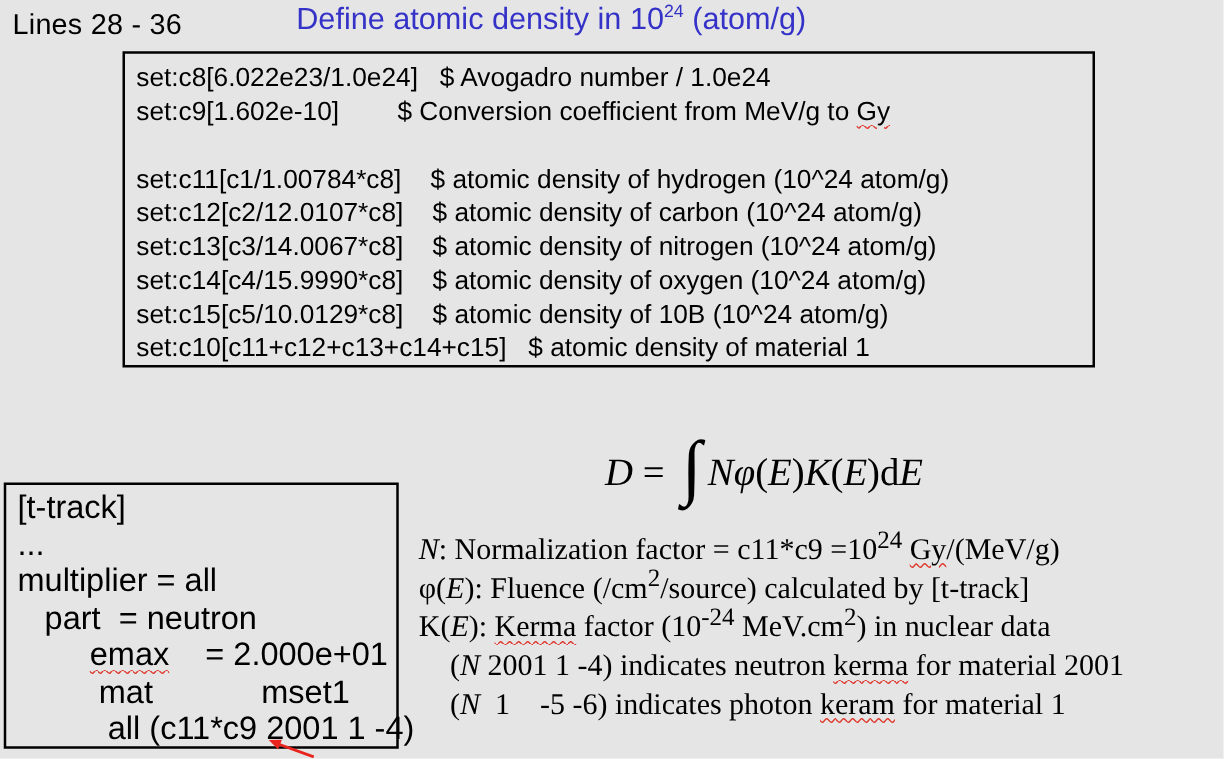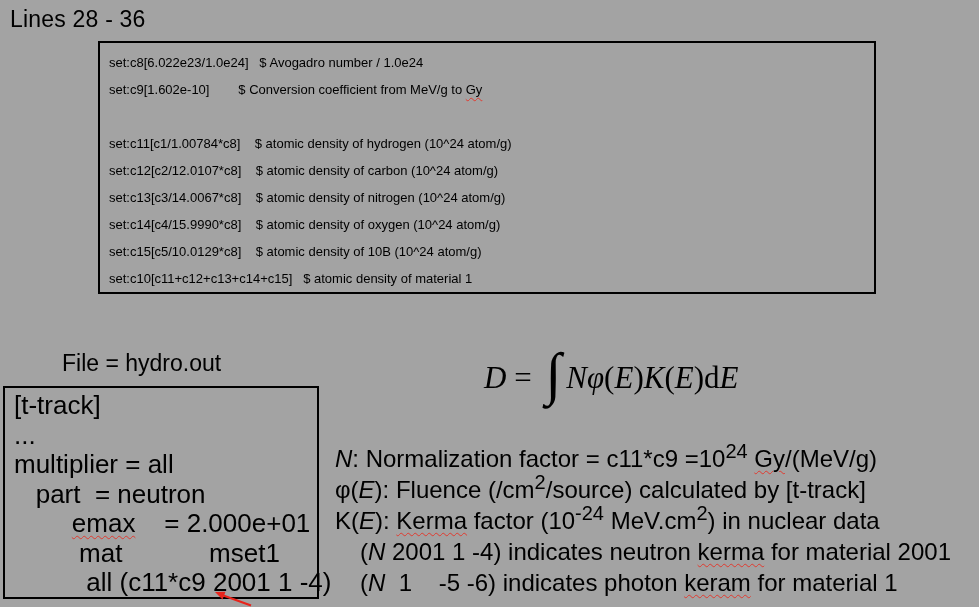--- a/index.html
+++ b/index.html
@@ -1,39 +1,39 @@
 <!DOCTYPE html>
 <html><head>
 <meta charset="utf-8">
 <style>
   html,body{margin:0;padding:0;background:#fff;}
   .slide{
     position:relative;
     width:979px;height:607px;
-    background:#a3a3a3;
+    background:#e5e5e5;
     color:#000;
     font-family:"Liberation Sans",sans-serif;
     overflow:hidden;
   }
   .lines-label{
     position:absolute;left:10px;top:6px;
     font-size:23px;letter-spacing:0.2px;
   }
   .title{
     position:absolute;left:237px;top:2px;
     font-size:24.5px;color:#3532c8;
   }
   .title sup{font-size:58%;}
   sup{line-height:0;}
   .code-box{
     position:absolute;left:98px;top:41px;
     width:765px;height:243px;
     border:2px solid #000;
     padding:6px 0 0 9px;
-    font-size:13px;line-height:27px;
+    font-size:21px;line-height:27px;
     white-space:pre;
   }
   .subtitle{
     position:absolute;left:18px;top:311px;
     font-size:23.5px;color:#3532c8;
     white-space:pre;
   }
   .file-label{
     position:absolute;left:62px;top:350px;
     font-size:23px;
@@ -51,48 +51,47 @@
     display:flex;align-items:center;
     font-family:"Liberation Serif",serif;
     font-size:31px;white-space:pre;
   }
   .equation .seg-int{
     font-size:58px;font-style:normal;
     line-height:1;margin:0 5px 8px 6px;
   }
   .notes{
     position:absolute;left:335px;top:425px;
-    font-family:Liberation Sans, sans-serif;
+    font-family:Liberation Serif, serif;
     font-size:24px;line-height:31px;
     white-space:pre;
-    margin-top:18px;
   }
   .notes .ind{padding-left:25px;}
   .seg-i{font-style:italic;}
   .seg-wavy{
     text-decoration-line:underline;
     text-decoration-style:wavy;
     text-decoration-color:#e03a2f;
     text-decoration-thickness:1px;
     text-underline-offset:3px;
   }
   .red-arrow{position:absolute;left:205px;top:588px;width:52px;height:19px;}
 </style>
 </head>
 <body>
 
 <div class="slide">
 
   <div class="lines-label">Lines 28 - 36</div>
 
+  <div class="title"><span>Define atomic density in 10</span><sup>24</sup><span> (atom/g)</span></div>
 
   <div class="code-box"><div class="row"><span>set:c8[6.022e23/1.0e24]   $ Avogadro number / 1.0e24</span></div><div class="row"><span>set:c9[1.602e-10]        $ Conversion coefficient from MeV/g to </span><span class="seg-wavy">Gy</span></div><div class="row"><span> </span></div><div class="row"><span>set:c11[c1/1.00784*c8]    $ atomic density of hydrogen (10^24 atom/g)</span></div><div class="row"><span>set:c12[c2/12.0107*c8]    $ atomic density of carbon (10^24 atom/g)</span></div><div class="row"><span>set:c13[c3/14.0067*c8]    $ atomic density of nitrogen (10^24 atom/g)</span></div><div class="row"><span>set:c14[c4/15.9990*c8]    $ atomic density of oxygen (10^24 atom/g)</span></div><div class="row"><span>set:c15[c5/10.0129*c8]    $ atomic density of 10B (10^24 atom/g)</span></div><div class="row"><span>set:c10[c11+c12+c13+c14+c15]   $ atomic density of material 1</span></div></div>
 
 
-  <div class="file-label">File = hydro.out</div>
 
   <div class="ttrack-box"><div class="row"><span>[t-track]</span></div><div class="row"><span>...</span></div><div class="row"><span>multiplier = all</span></div><div class="row"><span>   part  = neutron</span></div><div class="row"><span>        </span><span class="seg-wavy">emax</span><span>    = 2.000e+01</span></div><div class="row"><span>         mat            mset1</span></div><div class="row"><span>          all (c11*c9 2001 1 -4)</span></div></div>
 
   <div class="equation"><span class="seg-i">D</span><span> = </span><span class="seg-int">∫</span><span class="seg-i">N</span><span class="seg-i">φ</span><span>(</span><span class="seg-i">E</span><span>)</span><span class="seg-i">K</span><span>(</span><span class="seg-i">E</span><span>)</span><span>d</span><span class="seg-i">E</span></div>
 
   <div class="notes"><div class="row"><span class="seg-i">N</span><span>: Normalization factor = c11*c9 =10</span><sup>24</sup><span> </span><span class="seg-wavy">Gy</span><span>/(MeV/g)</span></div><div class="row"><span>φ(</span><span class="seg-i">E</span><span>): Fluence (/cm</span><sup>2</sup><span>/source) calculated by [t-track]</span></div><div class="row"><span>K(</span><span class="seg-i">E</span><span>): </span><span class="seg-wavy">Kerma</span><span> factor (10</span><sup>-24</sup><span> MeV.cm</span><sup>2</sup><span>) in nuclear data</span></div><div class="row ind"><span>(</span><span class="seg-i">N</span><span> 2001 1 -4) indicates neutron </span><span class="seg-wavy">kerma</span><span> for material 2001</span></div><div class="row ind"><span>(</span><span class="seg-i">N</span><span>  1    -5 -6) indicates photon </span><span class="seg-wavy">keram</span><span> for material 1</span></div></div>
 
   <svg class="red-arrow" viewBox="0 0 52 19" xmlns="http://www.w3.org/2000/svg">
     <line x1="46" y1="17.5" x2="17" y2="7" stroke="#e8241c" stroke-width="2.2"></line>
     <polygon points="10,4 20.5,3.8 17.5,11.5" fill="#e8241c"></polygon>

